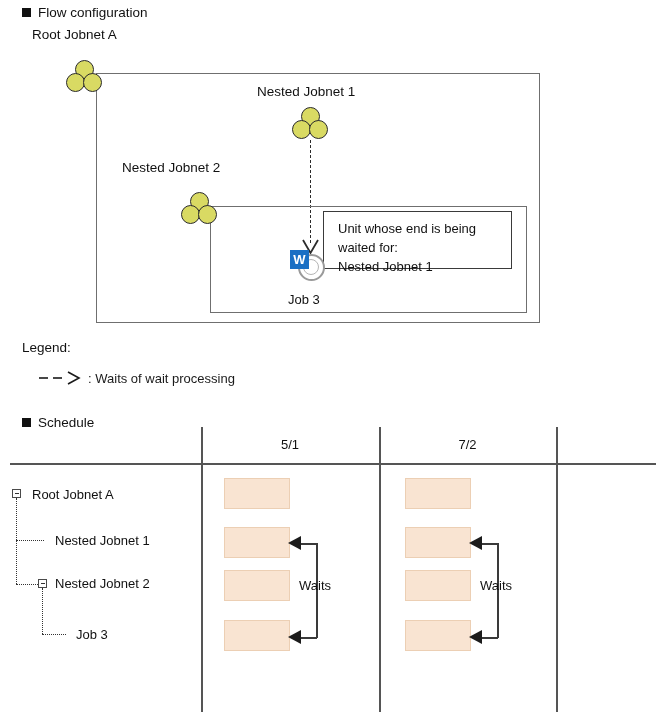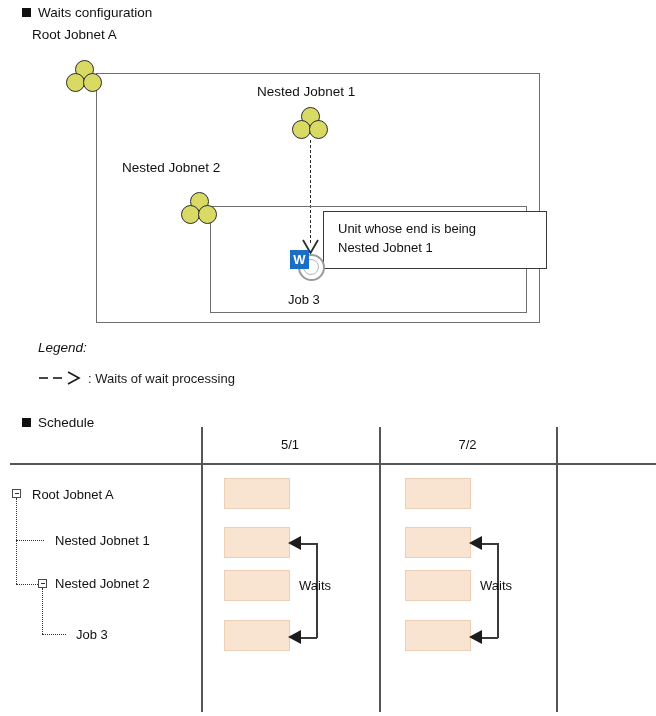--- a/index.html
+++ b/index.html
@@ -205,21 +205,21 @@
     border-top: 7px solid transparent;
     border-bottom: 7px solid transparent;
     border-right: 13px solid #1c1c1c;
   }
 </style>
 </head>
 <body>
 
 <div class="section-head abs" style="left:22px; top:5px;">
   <span class="sq-bullet"></span>
-  <span>Waits configuration</span>
+  <span>Flow configuration</span>
 </div>
 
 <div class="plain-label abs" style="left:32px; top:27px;">Root Jobnet A</div>
 
 <div class="frame" style="left:96px; top:73px; width:444px; height:250px;"></div>
 
 <div class="jobnet-icon" style="left:66px; top:60px;">
   <i class="top"></i>
   <i class="left"></i>
   <i class="right"></i>
@@ -241,32 +241,33 @@
 <div class="plain-label abs" style="left:122px; top:160px;">Nested Jobnet 2</div>
 
 <div class="frame" style="left:210px; top:206px; width:317px; height:107px;"></div>
 
 <div class="jobnet-icon" style="left:181px; top:192px;">
   <i class="top"></i>
   <i class="left"></i>
   <i class="right"></i>
 </div>
 
-<div class="callout" style="left:323px; top:211px; width:224px; height:58px;">
+<div class="callout" style="left:323px; top:211px; width:189px; height:58px;">
   <div>Unit whose end is being</div>
+  <div>waited for:</div>
   <div>Nested Jobnet 1</div>
 </div>
 
 <div class="wait-icon" style="left:290px; top:250px;">
   <span class="ring"></span>
   <span class="wbox">W</span>
 </div>
 <div class="plain-label abs" style="left:288px; top:292px; font-size:13px;">Job 3</div>
 
-<div class="plain-label abs" style="left:38px; top:340px;font-style:italic;">Legend:</div>
+<div class="plain-label abs" style="left:22px; top:340px;">Legend:</div>
 
 <div class="legend-row" style="left:38px; top:370px;">
   <svg width="44" height="16">
     <line x1="1" y1="8" x2="10" y2="8" stroke="#1a1a1a" stroke-width="1.6"></line>
     <line x1="15" y1="8" x2="24" y2="8" stroke="#1a1a1a" stroke-width="1.6"></line>
     <polyline points="30,2 41,8 30,14" fill="none" stroke="#1a1a1a" stroke-width="1.6"></polyline>
   </svg>
   <span>: Waits of wait processing</span>
 </div>
 

